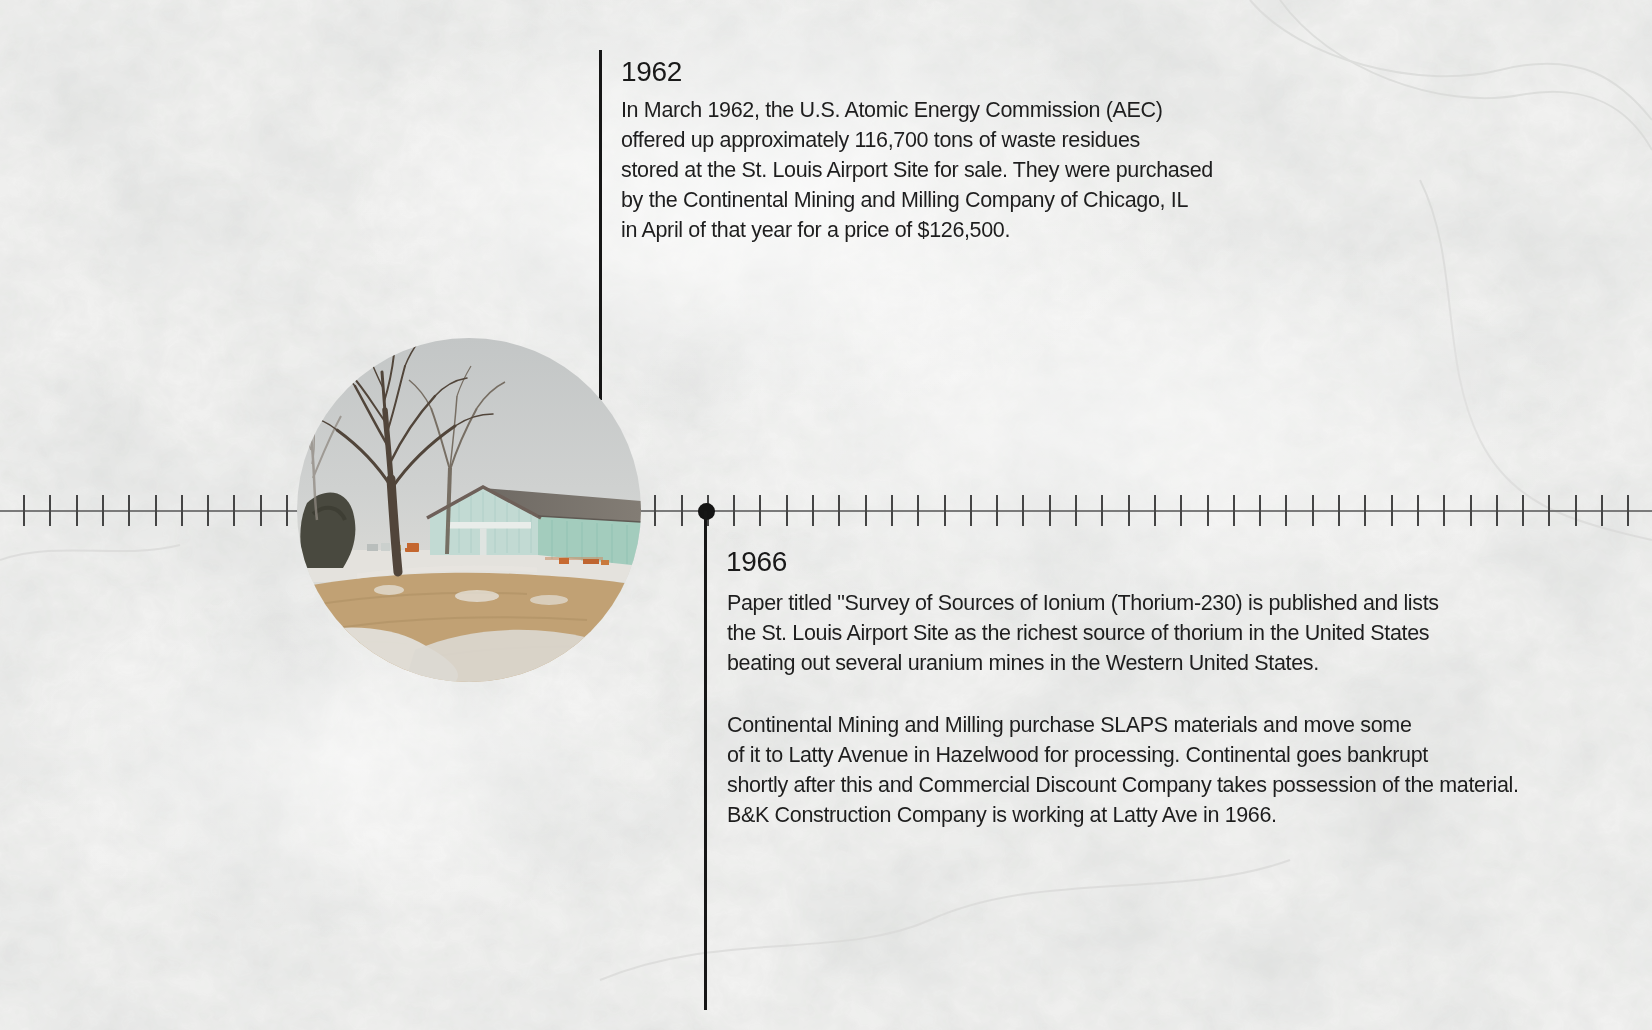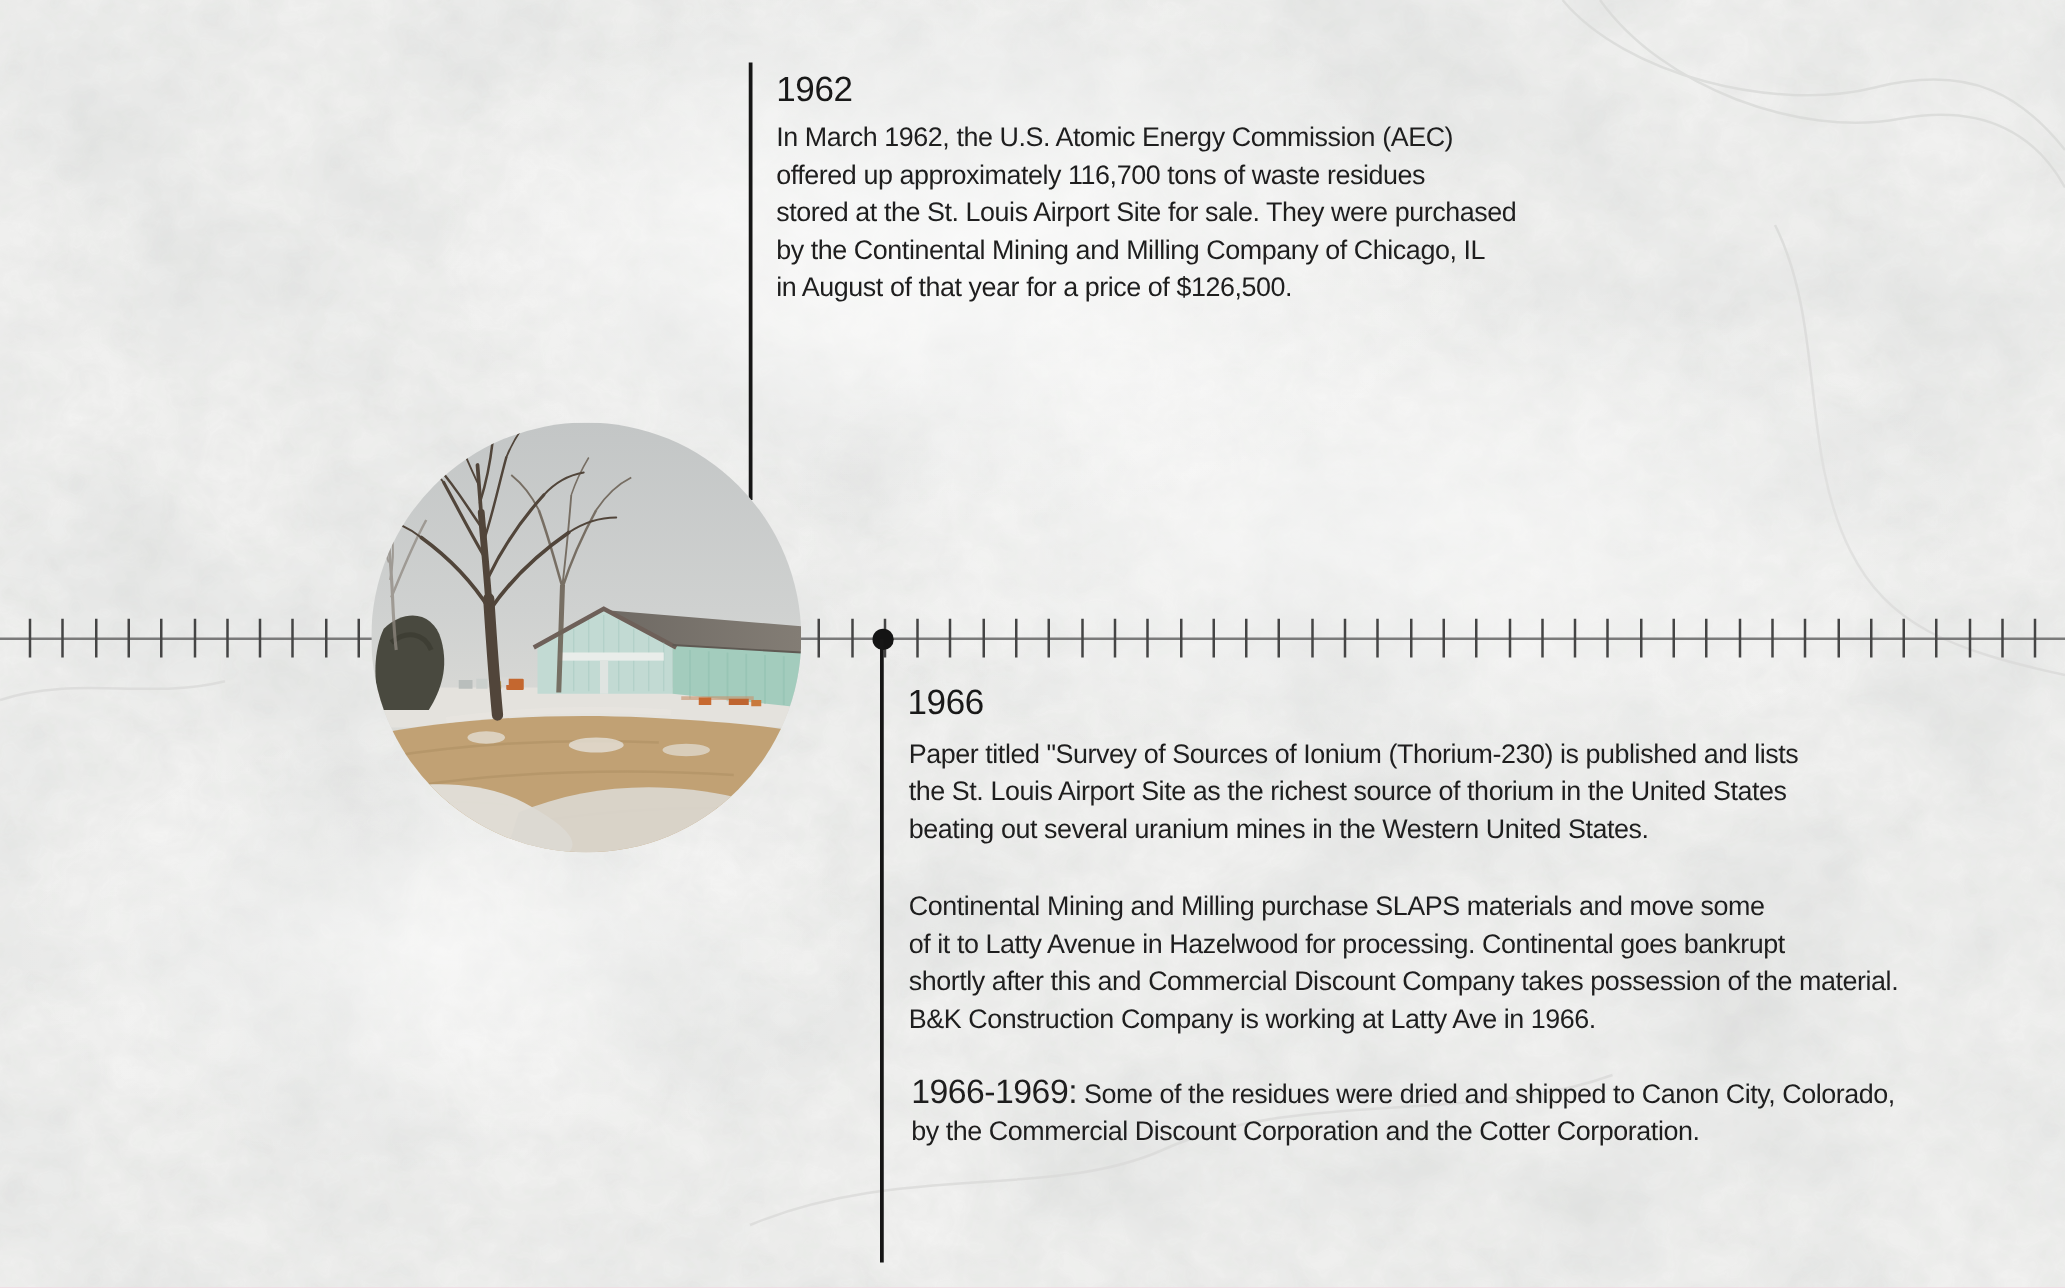--- a/index.html
+++ b/index.html
@@ -1,18 +1,18 @@
 <!DOCTYPE html>
 <html><head>
 <meta charset="utf-8">
 <style>
   html,body{margin:0;padding:0;background:#e9e9e8;}
   .stage{
     position:relative;width:1652px;height:1030px;overflow:hidden;
-    background:#f9a8d4;
+    background:#7dd3fc;
     font-family:"Liberation Sans","DejaVu Sans",sans-serif;
     color:#1d1d1d;
   }
   .bg-svg{position:absolute;left:0;top:0;width:1652px;height:1030px;}
   .bg-soft{
     position:absolute;left:0;top:0;width:1652px;height:1030px;
     background:
       radial-gradient(ellipse 600px 320px at 760px 200px, rgba(255,255,255,.75), rgba(255,255,255,0) 70%),
       radial-gradient(ellipse 500px 260px at 350px 760px, rgba(255,255,255,.45), rgba(255,255,255,0) 70%),
       radial-gradient(ellipse 700px 300px at 1100px 420px, rgba(255,255,255,.5), rgba(255,255,255,0) 70%);
@@ -146,34 +146,32 @@
       <div class="tick" style="left: 1601px;"></div>
       <div class="tick" style="left: 1627.3px;"></div>
     </div>
 
   <div class="vline vline-1962"></div>
   <div class="year-heading h-1962">1962</div>
   <div class="body-text b-1962">In March 1962, the U.S. Atomic Energy Commission (AEC)
 offered up approximately 116,700 tons of waste residues
 stored at the St. Louis Airport Site for sale. They were purchased
 by the Continental Mining and Milling Company of Chicago, IL
-in August of that year for a price of $126,500.</div>
+in April of that year for a price of $126,500.</div>
 
   <div class="timeline-dot"></div>
   <div class="vline vline-1966"></div>
   <div class="year-heading h-1966">1966</div>
   <div class="body-text p-1966-1">Paper titled "Survey of Sources of Ionium (Thorium-230) is published and lists
 the St. Louis Airport Site as the richest source of thorium in the United States
 beating out several uranium mines in the Western United States.</div>
   <div class="body-text p-1966-2">Continental Mining and Milling purchase SLAPS materials and move some
 of it to Latty Avenue in Hazelwood for processing. Continental goes bankrupt
 shortly after this and Commercial Discount Company takes possession of the material.
 B&amp;K Construction Company is working at Latty Ave in 1966.</div>
-  <div class="body-text p-1966-3"><span class="range-prefix">1966-1969:</span><span> Some of the residues were dried and shipped to Canon City, Colorado,
-by the Commercial Discount Corporation and the Cotter Corporation.</span></div>
 
   <div class="photo-circle">
     <svg width="344" height="344" viewBox="0 0 344 344" xmlns="http://www.w3.org/2000/svg">
       <defs>
         <linearGradient id="skyG" x1="0" y1="0" x2="0" y2="1">
           <stop offset="0" stop-color="#c3c6c6"></stop>
           <stop offset="0.6" stop-color="#cfd1d0"></stop>
           <stop offset="1" stop-color="#dbdbd7"></stop>
         </linearGradient>
         <linearGradient id="roofG" x1="0" y1="0" x2="1" y2="0">

